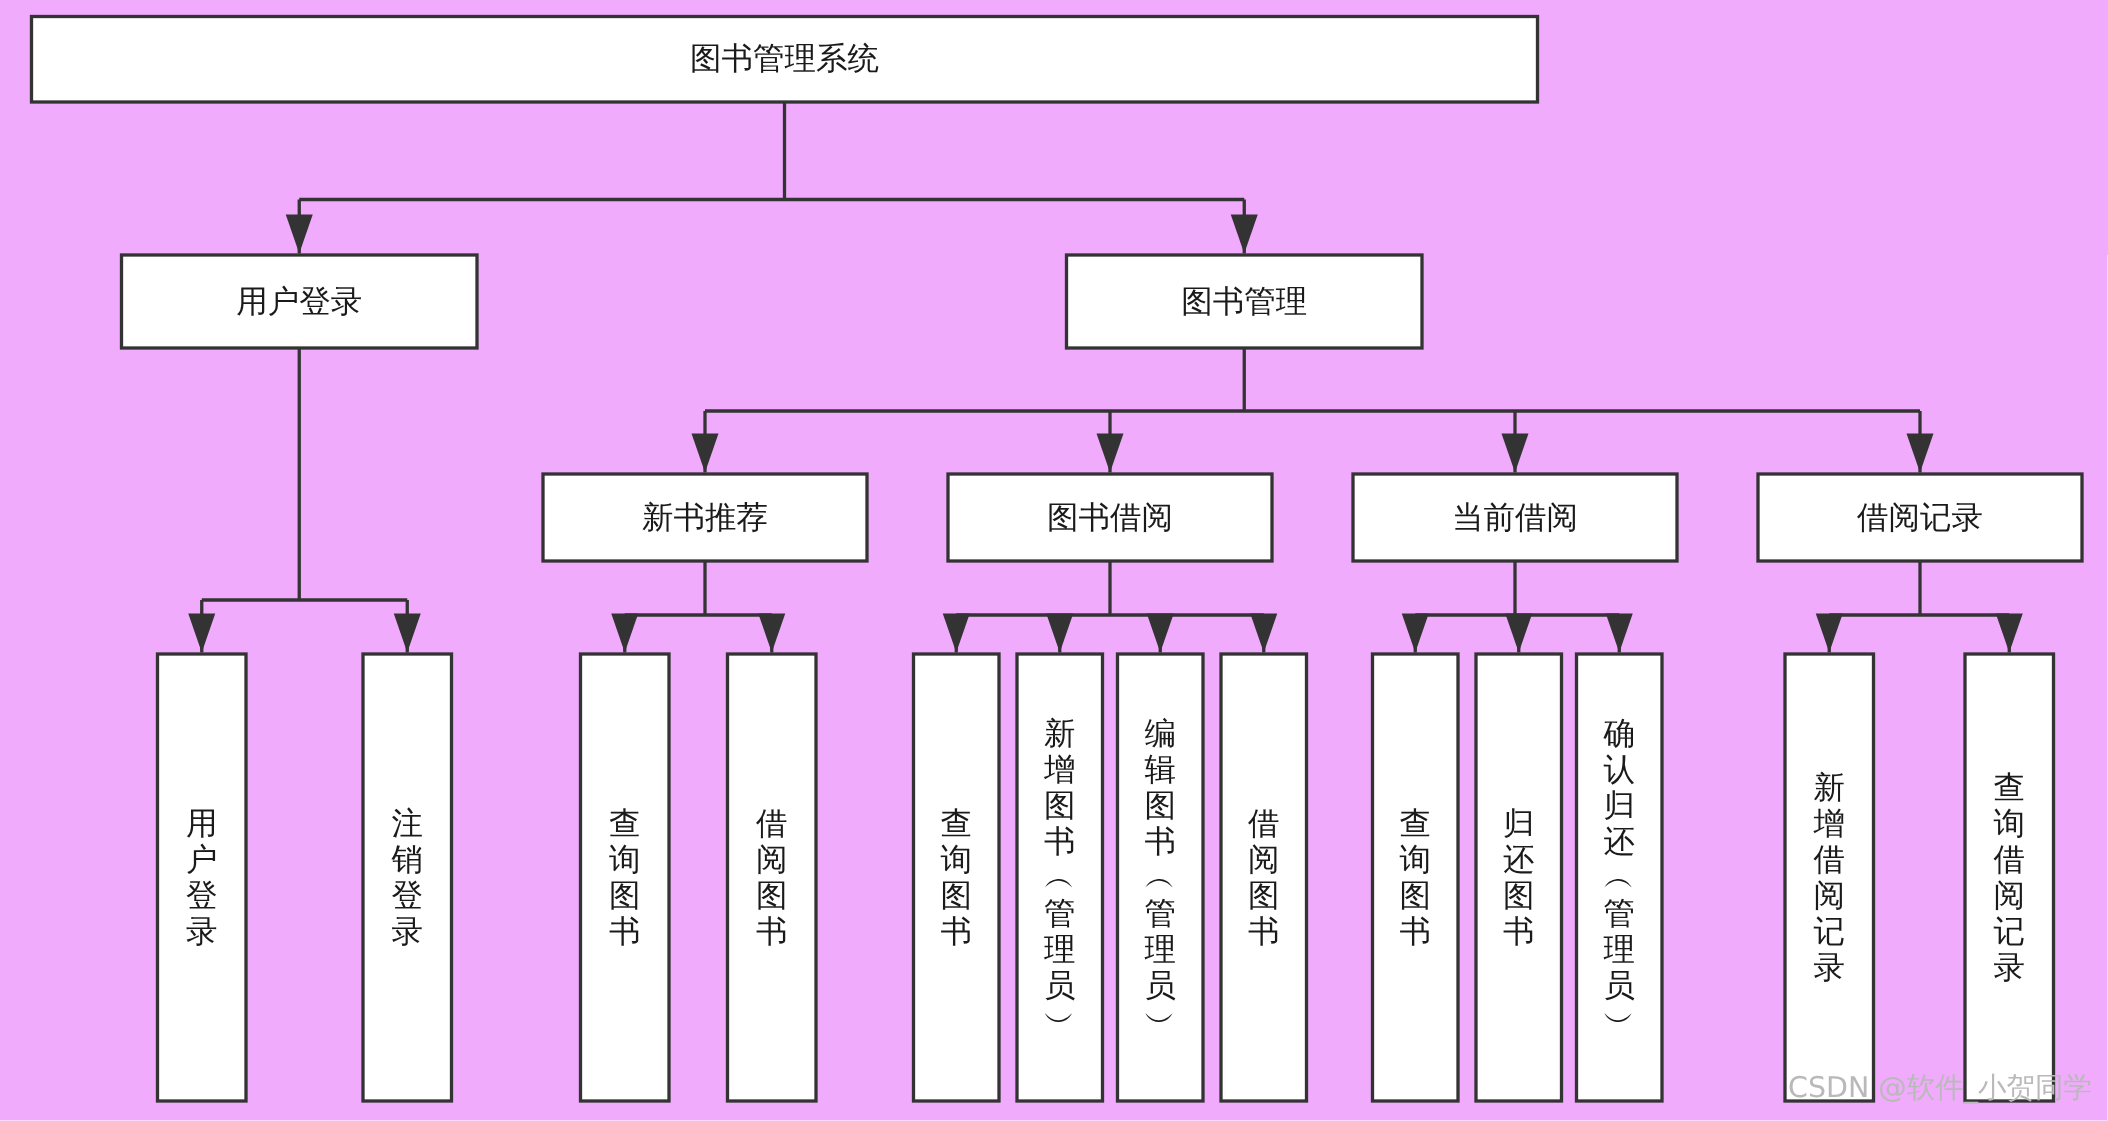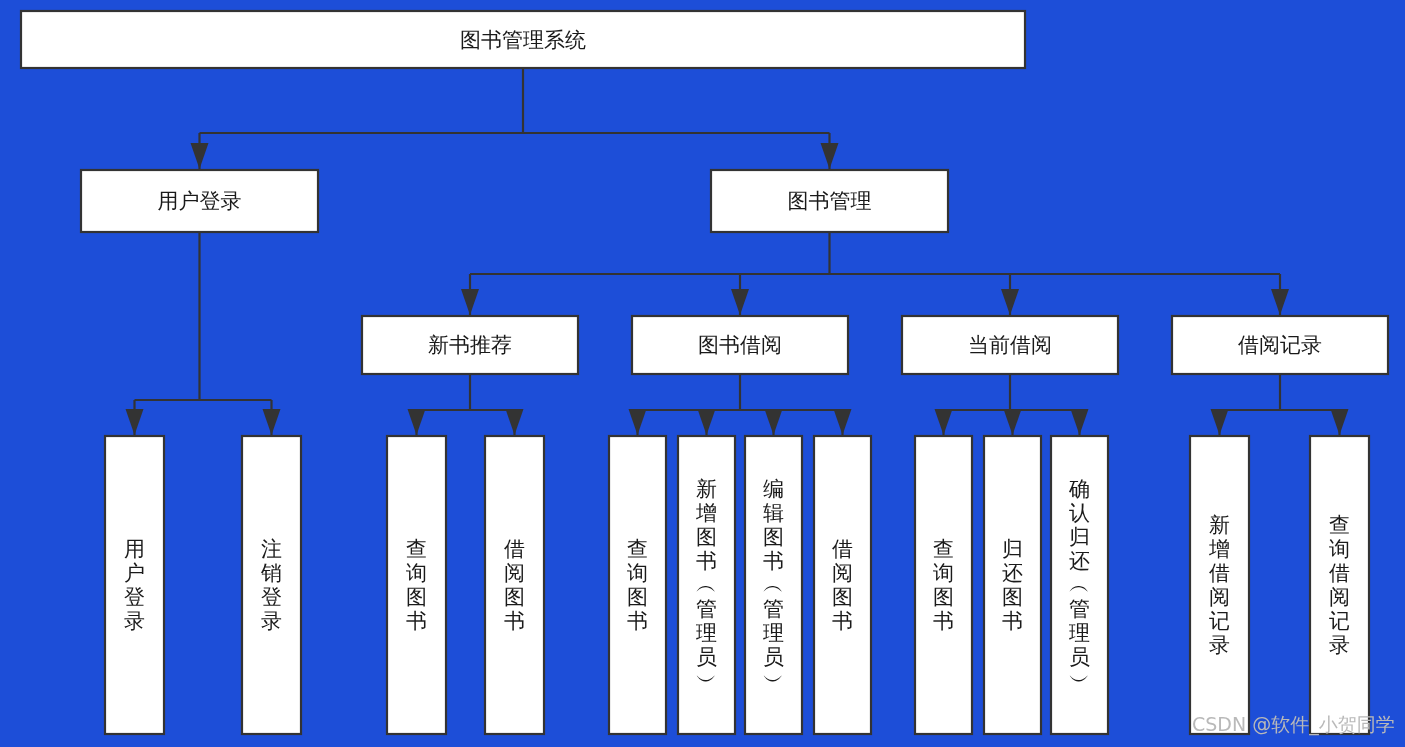--- a/index.html
+++ b/index.html
@@ -8,21 +8,21 @@
     padding: 0;
     background: #ffffff;
   }
   body {
     font-family: "DejaVu Sans", "Liberation Sans", sans-serif;
   }
   #diagram-root {
     position: relative;
     width: 1405px;
     height: 747px;
-    background: #1d4ed8;
+    background: #f0abfc;
     overflow: hidden;
   }
   svg.diagram-canvas {
     position: absolute;
     left: 0;
     top: 0;
     width: 1405px;
     height: 747px;
     display: block;
   }

